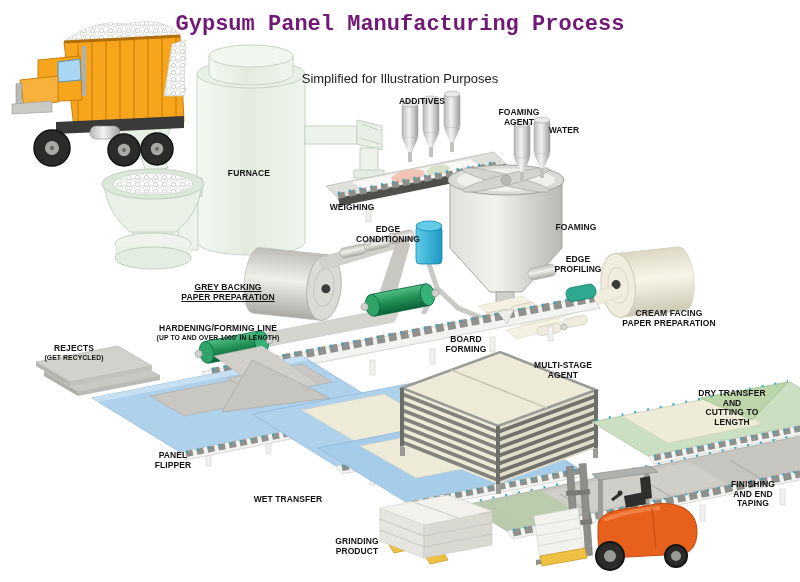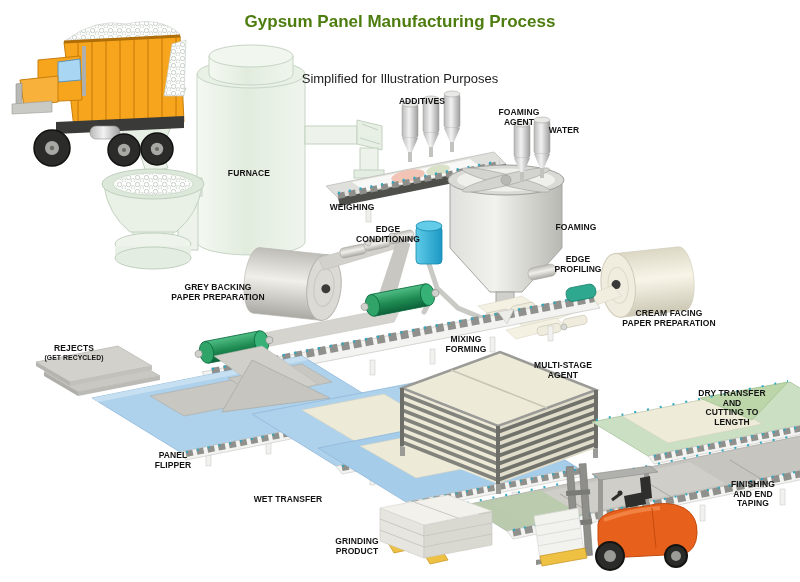--- a/index.html
+++ b/index.html
@@ -2,22 +2,22 @@
 <html><head>
 <meta charset="utf-8">
 <style>
   html,body{margin:0;padding:0;background:#fff;}
   .stage{position:relative;width:800px;height:582px;background:#ffffff;overflow:hidden;
          font-family:"Liberation Sans",sans-serif;}
   .scene{position:absolute;left:0;top:0;}
   .lbl{position:absolute;transform:translateX(-50%);text-align:center;color:#121212;
        font-weight:bold;font-size:8.5px;line-height:1.15;white-space:pre-line;letter-spacing:.1px;}
   .lbl .sub{display:block;font-size:6.8px;font-weight:bold;line-height:1.2;}
-  .title{position:absolute;transform:translateX(-50%);color:#4d7c0f;font-weight:bold;
-         font-size:17px;white-space:nowrap;}
+  .title{position:absolute;transform:translateX(-50%);color:#701a75;font-weight:bold;
+         font-size:22px;white-space:nowrap;font-family:Liberation Mono, monospace;}
   .subtitle{position:absolute;transform:translateX(-50%);color:#1c1c1c;font-weight:normal;
          font-size:13px;white-space:nowrap;margin-top:40px;}
 </style>
 </head>
 <body>
 
 <div class="stage">
 
 <svg class="scene" width="800" height="582" viewBox="0 0 800 582">
   <defs>
@@ -400,30 +400,33 @@
   <span>FOAMING</span>
 </div>
 <div class="lbl" style="left:388px;top:215px;">
   <span>EDGE
 CONDITIONING</span>
 </div>
 <div class="lbl" style="left:578px;top:245px;">
   <span>EDGE
 PROFILING</span>
 </div>
-<div class="lbl" style="left:218px;top:273px;">
+<div class="lbl" style="left:228px;top:273px;text-decoration:underline;">
   <span>GREY BACKING
 PAPER PREPARATION</span>
 </div>
 <div class="lbl" style="left:669px;top:299px;">
   <span>CREAM FACING
 PAPER PREPARATION</span>
 </div>
+<div class="lbl" style="left:218px;top:314px;">
+  <span>HARDENING/FORMING LINE</span><span class="sub">(UP TO AND OVER 1000' IN LENGTH)</span>
+</div>
 <div class="lbl" style="left:466px;top:325px;">
-  <span>MIXING
+  <span>BOARD
 FORMING</span>
 </div>
 <div class="lbl" style="left:74px;top:334px;">
   <span>REJECTS</span><span class="sub">(GET RECYCLED)</span>
 </div>
 <div class="lbl" style="left:563px;top:351px;">
   <span>MULTI-STAGE
 AGENT</span>
 </div>
 <div class="lbl" style="left:688px;top:379px;margin-left:44px;">

